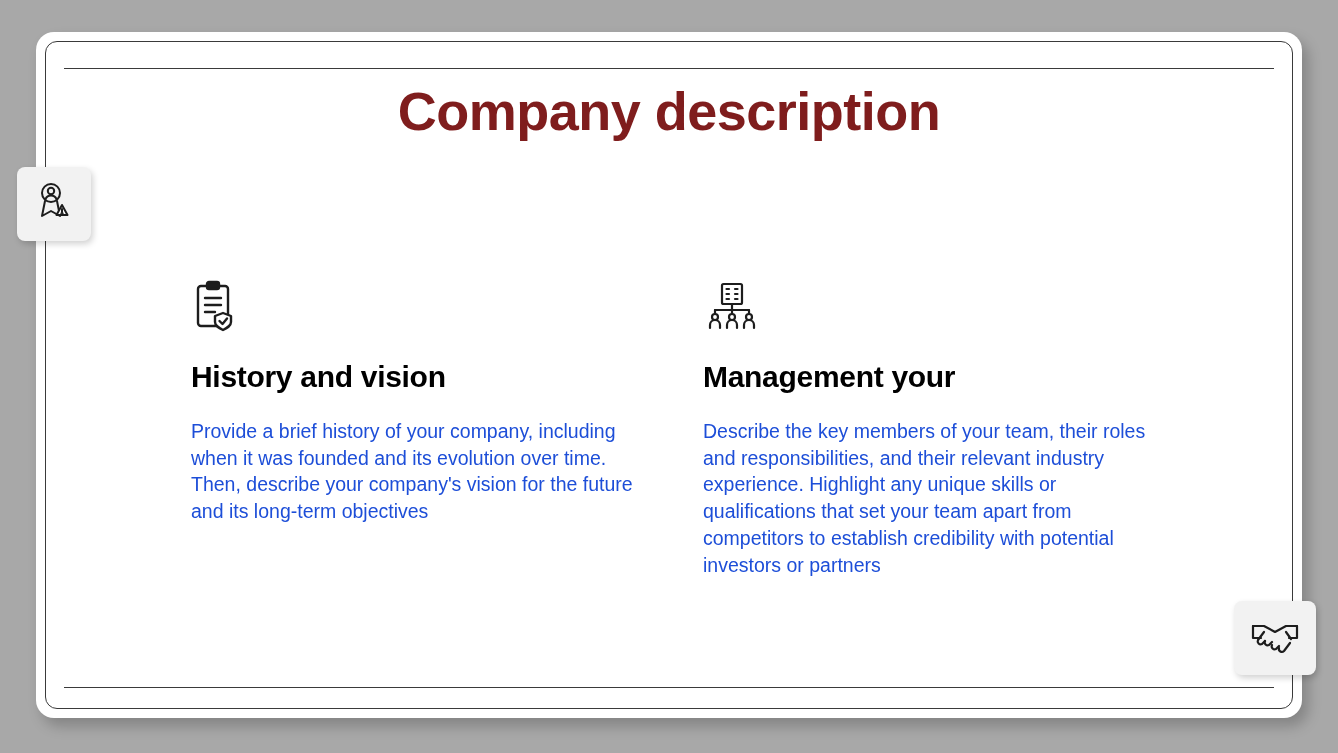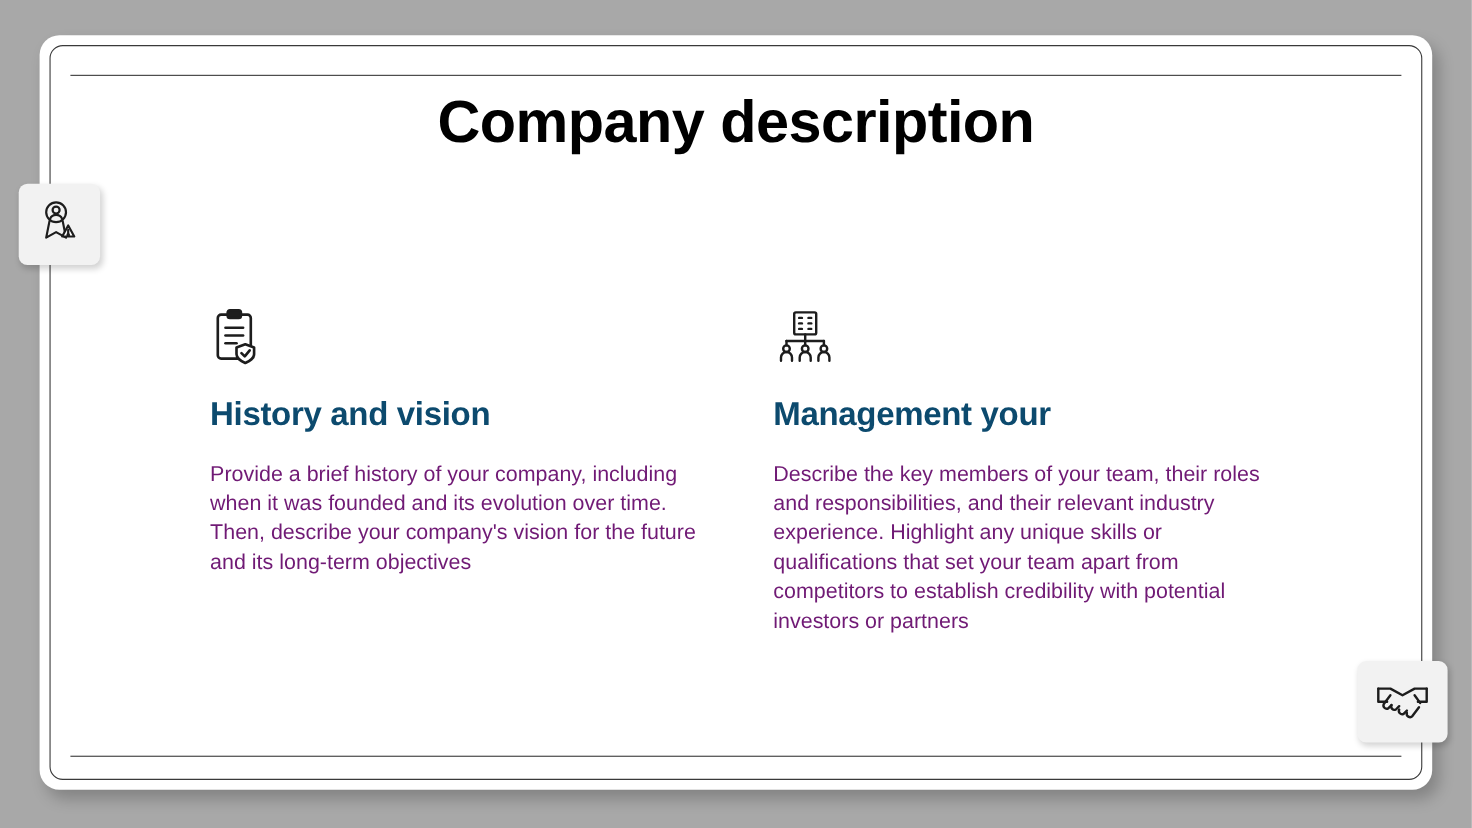--- a/index.html
+++ b/index.html
@@ -48,21 +48,21 @@
 
   
   .slide-title {
     position: absolute;
     top: 48px;
     left: 0;
     width: 100%;
     text-align: center;
     font-size: 54px;
     font-weight: bold;
-    color: #000000;
+    color: #7f1d1d;
     letter-spacing: -0.5px;
   }
 
   
   .columns {
     position: absolute;
     top: 248px;
     left: 155px;
     width: 1000px;
     display: flex;
@@ -72,28 +72,28 @@
     width: 460px;
   }
   .col-icon {
     height: 58px;
     margin-bottom: 22px;
     display: block;
   }
   .col-heading {
     font-size: 30px;
     font-weight: bold;
-    color: #0c4a6e;
+    color: #000000;
     margin-bottom: 24px;
     letter-spacing: -0.3px;
   }
   .col-body {
     font-size: 19.5px;
     line-height: 1.37;
-    color: #701a75;
+    color: #1d4ed8;
     max-width: 455px;
   }
 
   
   .chip {
     position: absolute;
     background: #f2f2f2;
     border-radius: 8px;
     box-shadow: 2px 3px 6px rgba(0,0,0,0.18);
     display: flex;

